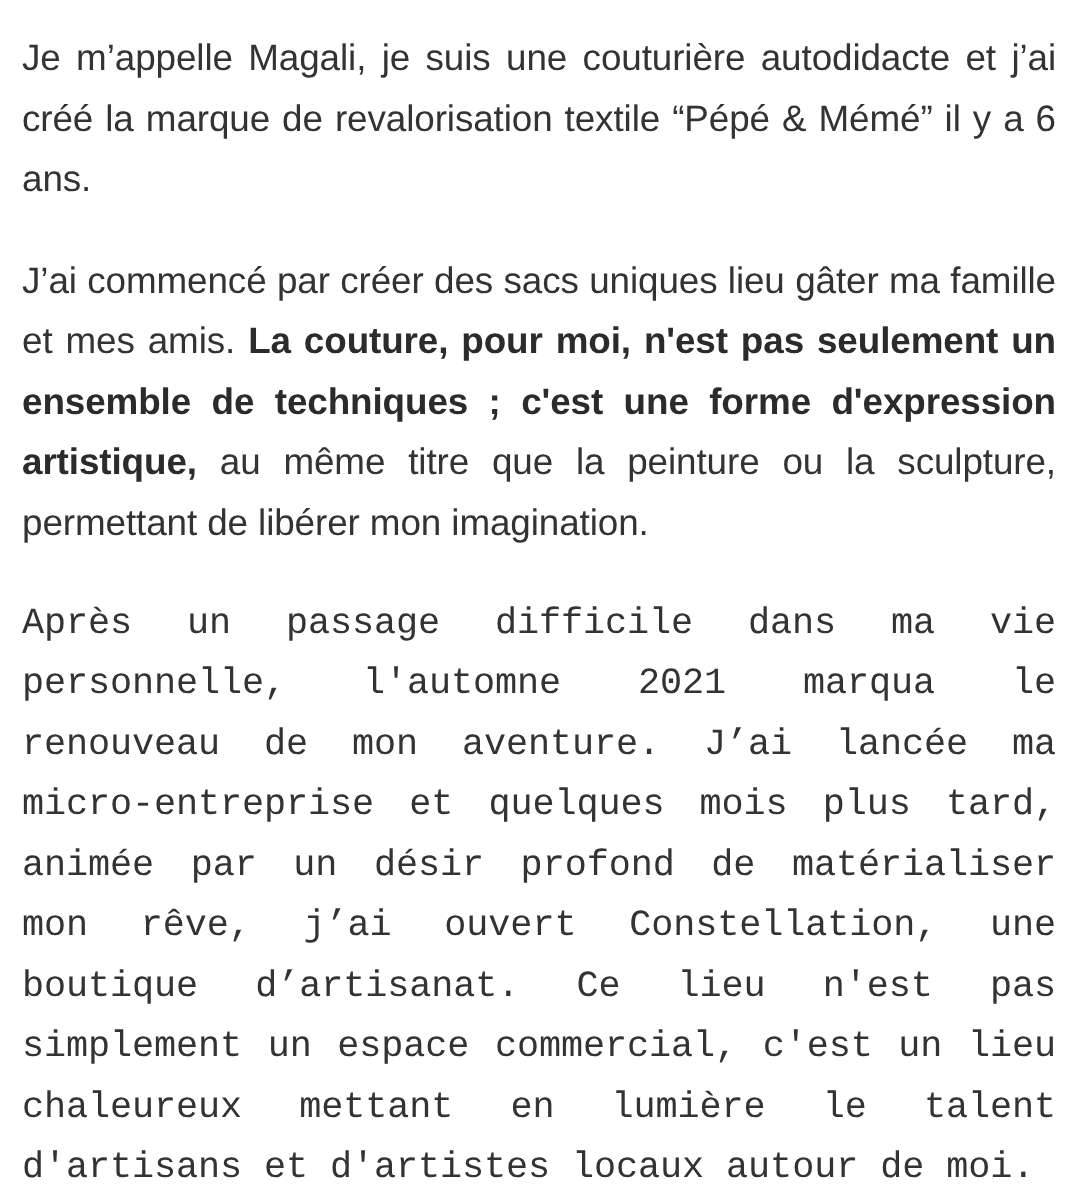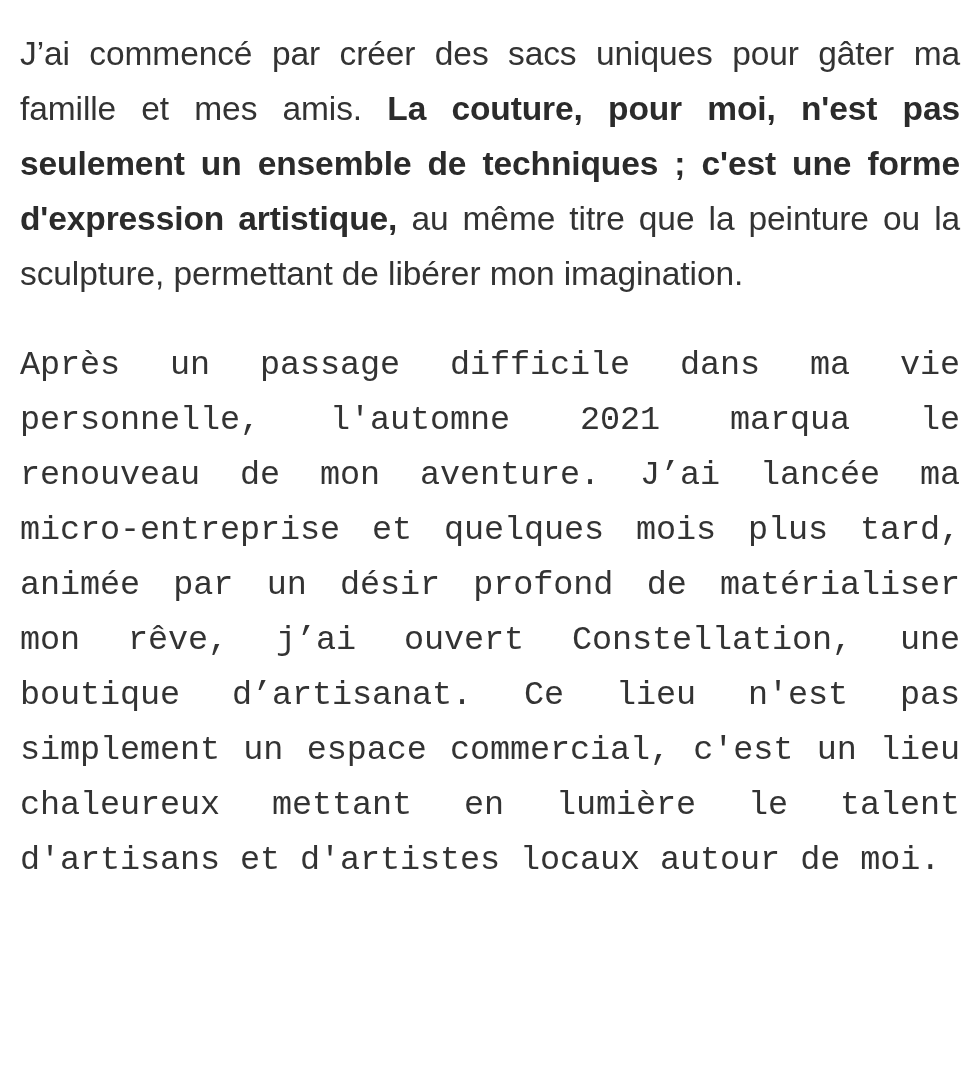--- a/index.html
+++ b/index.html
@@ -41,22 +41,25 @@
   .para .strong {
     font-weight: 700;
     color: #2b2b2b;
   }
 </style>
 </head>
 <body>
 
 <main class="article">
 
+  <p class="para">
+    <span>Je m’appelle Magali, je suis une couturière autodidacte et j’ai créé la marque de revalorisation textile “Pépé &amp; Mémé” il y a 6 ans.</span>
+  </p>
 
   <p class="para">
-    <span>J’ai commencé par créer des sacs uniques pour gâter ma famille et mes amis. </span><b class="strong">La couture, pour moi, n'est pas seulement un ensemble de techniques ; c'est une forme d'expression artistique,</b><span> au même titre que la peinture ou la sculpture, permettant de libérer mon imagination.</span>
+    <span>J’ai commencé par créer des sacs uniques lieu gâter ma famille et mes amis. </span><b class="strong">La couture, pour moi, n'est pas seulement un ensemble de techniques ; c'est une forme d'expression artistique,</b><span> au même titre que la peinture ou la sculpture, permettant de libérer mon imagination.</span>
   </p>
 
   <p class="para">
     <span>Après un passage difficile dans ma vie personnelle, l'automne 2021 marqua le renouveau de mon aventure. J’ai lancée ma micro-entreprise et quelques mois plus tard, animée par un désir profond de matérialiser mon rêve, j’ai ouvert Constellation, une boutique d’artisanat. Ce lieu n'est pas simplement un espace commercial, c'est un lieu chaleureux mettant en lumière le talent d'artisans et d'artistes locaux autour de moi.</span>
   </p>
 
 </main>
 
 </body></html>

